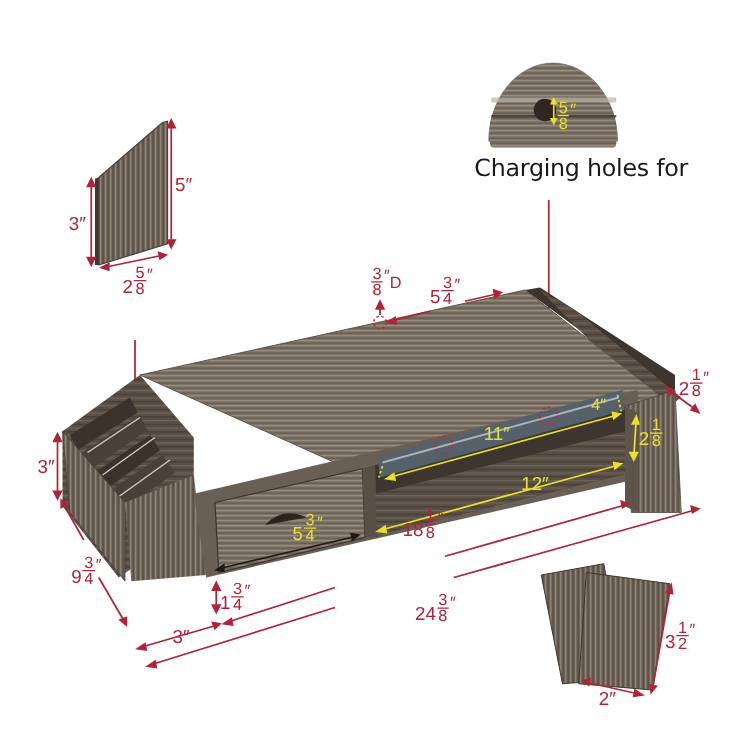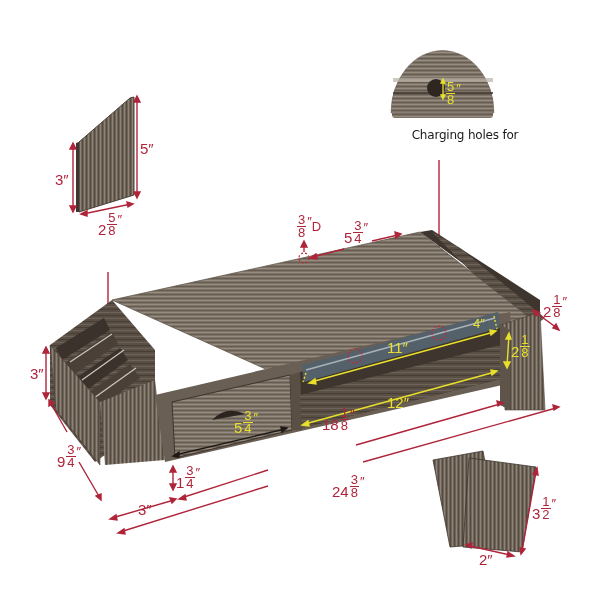--- a/index.html
+++ b/index.html
@@ -1,17 +1,17 @@
 <!DOCTYPE html>
 <html><head>
 <meta charset="utf-8">
 <style>
   html, body { margin:0; padding:0; background:#ffffff; }
   body { width:600px; height:600px; position:relative; overflow:hidden; font-family:"DejaVu Sans", sans-serif; }
-  .caption { position:absolute; color:#1a1a1a; font-size:12px; line-height:15px; text-align:center; white-space:nowrap; letter-spacing:-0.2px; }
+  .caption { position:absolute; color:#1a1a1a; font-size:19px; line-height:15px; text-align:center; white-space:nowrap; letter-spacing:-0.2px; }
   .dim { position:absolute; color:#b0243a; font-family:"Liberation Sans", sans-serif; font-size:15px; line-height:15px; white-space:nowrap; }
   .dim.y { color:#e8e02a; }
   .frac { display:inline-flex; align-items:flex-end; }
   .frac .whole { font-size:15px; margin-right:1px; }
   .frac .stack { display:inline-flex; flex-direction:column; align-items:center; font-size:13px; line-height:12px; }
   .frac .num { border-bottom:1.4px solid currentColor; padding:0 1px; }
   .frac .unit { font-size:13px; margin-left:1px; align-self:flex-start; }
   svg { position:absolute; left:0; top:0; }
 </style>
 </head>
@@ -243,21 +243,21 @@
 <div class="dim y" style="left:387px;top:340px;">11″</div>
 <div class="dim y" style="left:511px;top:334px;">
   <span class="frac">
       <span class="whole">2</span>
       <span class="stack">
         <span class="num">1</span>
         <span>8</span>
       </span>
     </span>
 </div>
-<div class="dim y" style="left:387px;top:380px;margin-top:15px;">12″</div>
+<div class="dim y" style="left:417px;top:380px;">12″</div>
 <div class="dim y" style="left:234px;top:410px;">
   <span class="frac">
       <span class="whole">5</span>
       <span class="stack">
         <span class="num">3</span>
         <span>4</span>
       </span>
       <span class="unit">″</span>
     </span>
 </div>

